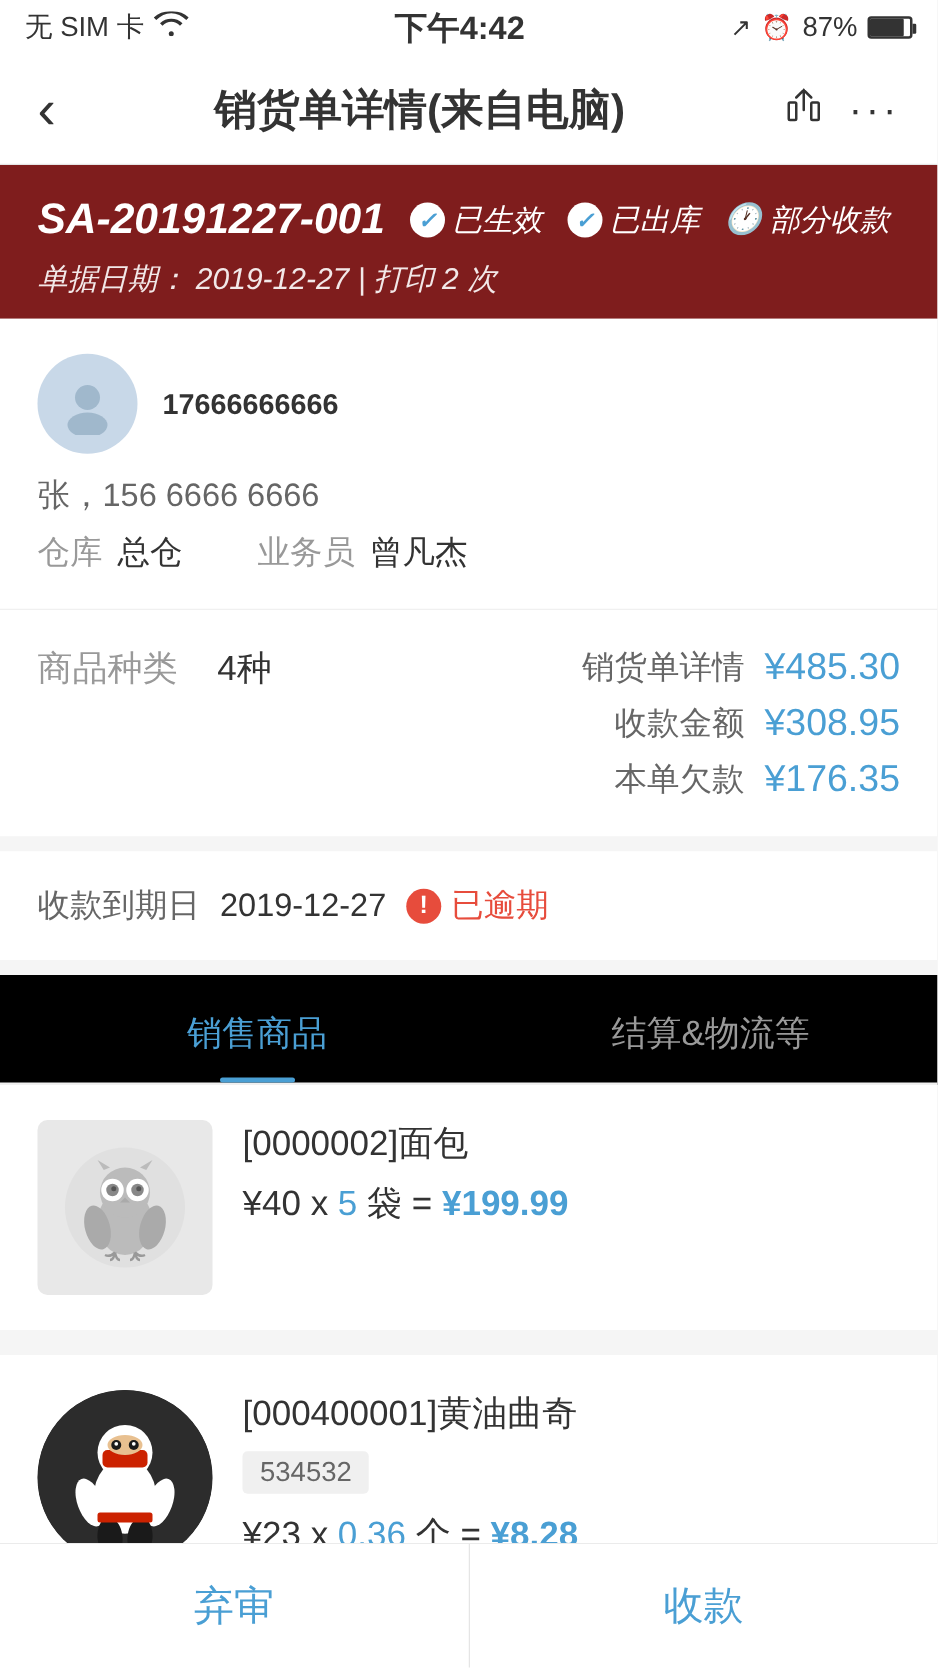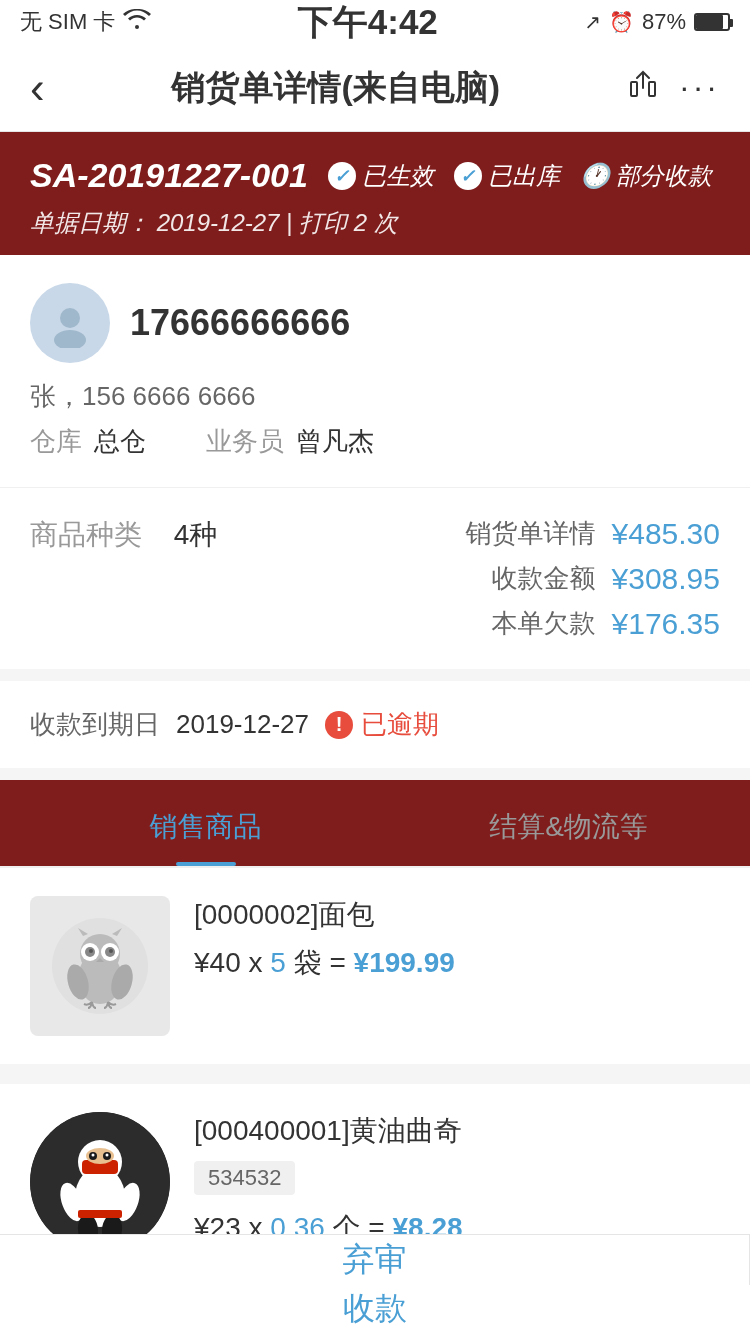--- a/index.html
+++ b/index.html
@@ -18,21 +18,21 @@
       height: 44px;
       background: #fff;
       display: flex;
       align-items: center;
       justify-content: space-between;
       padding: 0 20px;
       font-size: 24px;
       font-weight: 500;
     }
     .status-left { display: flex; align-items: center; gap: 8px; }
-    .status-center { font-size: 35px; font-weight: 600; }
+    .status-center { font-size: 26px; font-weight: 600; }
     .status-right { display: flex; align-items: center; gap: 8px; }
 
     
     .nav-bar {
       height: 88px;
       background: #fff;
       display: flex;
       align-items: center;
       justify-content: space-between;
       padding: 0 30px;
@@ -119,21 +119,21 @@
       height: 80px;
       border-radius: 50%;
       background: #c8d8e8;
       display: flex;
       align-items: center;
       justify-content: center;
       flex-shrink: 0;
     }
     .avatar svg { width: 50px; height: 50px; }
     .customer-name {
-      font-size: 36px;
+      font-size: 23px;
       font-weight: 600;
       color: #333;
     }
     .customer-sub {
       font-size: 26px;
       color: #666;
       margin-bottom: 10px;
     }
     .customer-meta {
       display: flex;
@@ -203,21 +203,21 @@
       align-items: center;
       justify-content: center;
       color: #fff;
       font-size: 20px;
       font-weight: 700;
     }
     .overdue-text { font-size: 26px; color: #e74c3c; }
 
     
     .tabs-section {
-      background: #7f1d1d;
+      background: #000000;
       display: flex;
       border-bottom: 2px solid #f0f0f0;
       padding-left: 24px;
     }
     .tab-item {
       flex: 1;
       text-align: center;
       padding: 28px 0 20px;
       font-size: 28px;
       color: #999;
@@ -297,21 +297,20 @@
     
     .bottom-bar {
       position: fixed;
       bottom: 0;
       left: 0;
       width: 750px;
       height: 100px;
       background: #fff;
       border-top: 1px solid #e5e5e5;
       display: flex;
-      flex-direction: column;
     }
     .bottom-btn {
       flex: 1;
       display: flex;
       align-items: center;
       justify-content: center;
       font-size: 32px;
       cursor: pointer;
     }
     .bottom-btn.reject { color: #4a9fd4; border-right: 1px solid #e5e5e5; }

